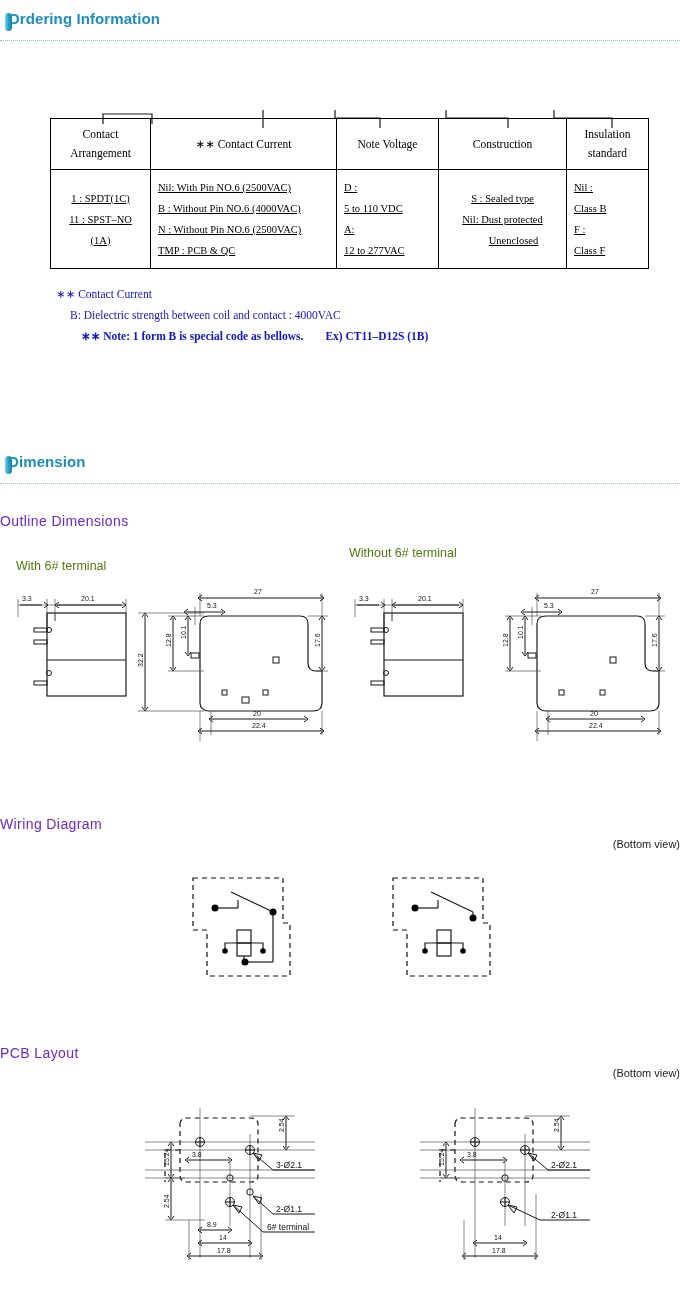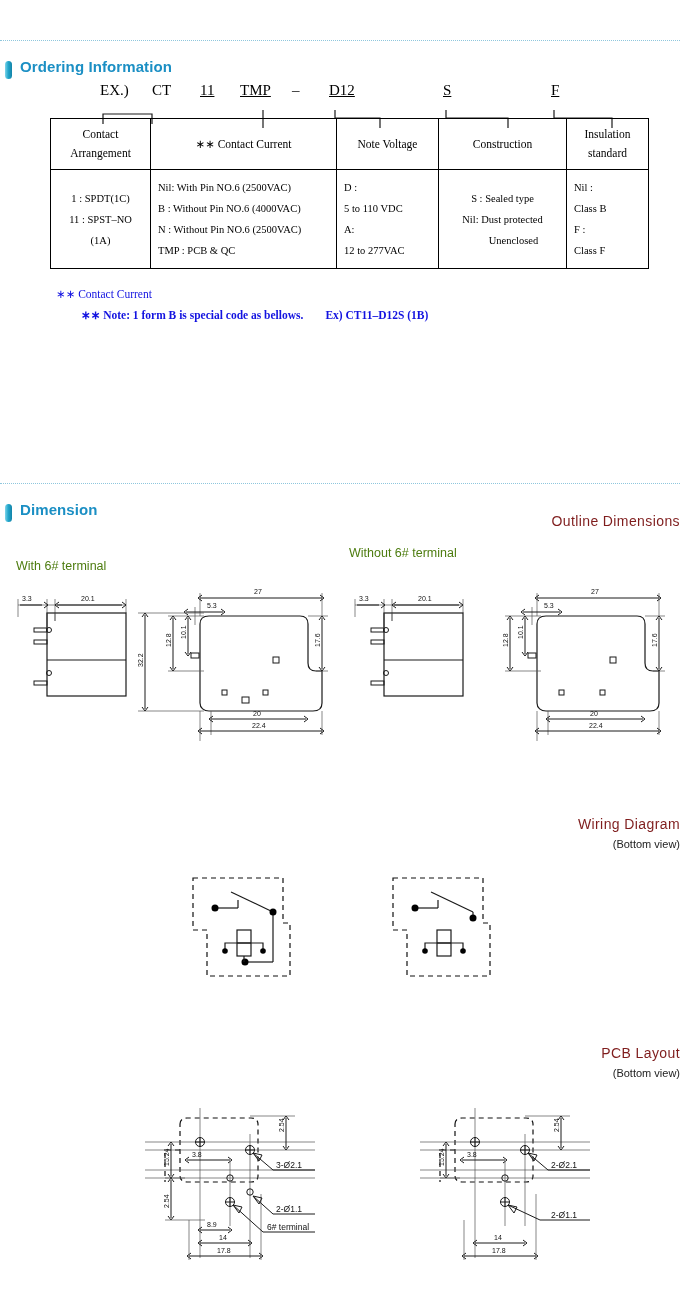--- a/index.html
+++ b/index.html
@@ -6,21 +6,21 @@
   html, body { margin:0; padding:0; }
   body {
     width:680px; height:1304px;
     background:#ffffff;
     font-family:"Liberation Sans", sans-serif;
     color:#000;
     position:relative;
     overflow:hidden;
   }
   
-  .section-head { position:relative; padding-left:20px;margin-top:48px; }
+  .section-head { position:relative; padding-left:8px; }
   .section-head .bar {
     position:absolute; left:5px; top:3px;
     width:7px; height:18px; border-radius:4px;
     background:linear-gradient(to right,#7fd5ea 0%,#23a7cc 45%,#1383a8 100%);
   }
   .section-head .title {
     font-size:15px; font-weight:bold; color:#1b8fc4;
     letter-spacing:.1px; line-height:18px;
   }
   .dotted {
@@ -40,41 +40,41 @@
   table.ord {
     position:absolute; left:50px; top:118px;
     border-collapse:collapse;
     font-family:"Liberation Serif", serif;
     padding-left:12px;
   }
   table.ord td { border:1px solid #000; vertical-align:middle; }
   table.ord td.head {
     text-align:center; font-size:11.5px; padding:6px 4px; line-height:19px;
   }
-  table.ord td.body { font-size:10.5px; padding:7px 7px; line-height:21px; }
+  table.ord td.body { font-size:10.5px; padding:7px 7px; line-height:21px;text-decoration:underline; }
   td.c1 { width:100px; } td.c2 { width:186px; }
   td.c3 { width:102px; } td.c4 { width:128px; } td.c5 { width:82px; }
   .ctr { text-align:center; }
   .ind { padding-left:22px; }
 
   
   .notes {
     position:absolute; left:56px; top:284px;
     font-family:"Liberation Serif", serif;
     color:#1313e0; font-size:11.5px; line-height:21px;
   }
   .notes .n1 { padding-left:0; }
   .notes .n2 { padding-left:14px; }
   .notes .n3 { font-weight:bold;margin-left:25px; }
   .notes .gap { display:inline-block; width:22px; }
 
   
   .draw-title {
-    position:absolute; width:100%; text-align:right;
-    font-size:14px; color:#7f1d1d; letter-spacing:.4px;
+    position:absolute; width:100%; text-align:left;
+    font-size:14px; color:#6d28d9; letter-spacing:.4px;
   }
   .draw-sub {
     position:absolute; width:100%; text-align:right;
     font-size:11px; color:#222;
   }
   .vlabel {
     position:absolute; font-size:11.5px; color:#4d7c0f;
   }
   svg { position:absolute; overflow:visible; }
   .ln { stroke:#1a1a1a; stroke-width:1; fill:none; }
@@ -89,30 +89,20 @@
 </head>
 <body>
 
 <div class="section-head" style="position:absolute;left:0;top:10px;width:680px;">
   <span class="bar"></span>
   <div class="title">Ordering Information</div>
 </div>
 <div class="dotted" style="position:absolute;left:0;top:34px;width:680px;"></div>
 
 <div class="order-wrap" style="position:absolute;left:0;top:82px;width:680px;height:40px;">
-  <div class="code-row">
-    <span class="code-tok" style="left:100px;">EX.)</span>
-    <span class="code-tok" style="left:152px;">CT</span>
-    <span class="code-tok u" style="left:200px;">11</span>
-    <span class="code-tok u" style="left:240px;">TMP</span>
-    <span class="code-tok" style="left:292px;">–</span>
-    <span class="code-tok u" style="left:329px;">D12</span>
-    <span class="code-tok u" style="left:443px;">S</span>
-    <span class="code-tok u" style="left:551px;">F</span>
-  </div>
 
   <svg width="680" height="40" style="left:0;top:20px;">
 
     <path class="ln2" d="M103,22 L103,12 L152,12 L152,22"></path>
 
     <path class="ln2" d="M263,8 L263,26"></path>
 
     <path class="ln2" d="M335,8 L335,16 L380,16 L380,26"></path>
 
     <path class="ln2" d="M446,8 L446,16 L508,16 L508,26"></path>
@@ -164,20 +154,21 @@
       <div>Class B</div>
       <div>F :</div>
       <div>Class F</div>
     </td>
   </tr>
 </tbody>
   </table>
 
 <div class="notes">
   <div class="n1">∗∗ Contact Current</div>
+  <div class="n2">B: Dielectric strength between coil and contact : 4000VAC</div>
   <div class="n3">
     <span>∗∗ Note: 1 form B is special code as bellows.</span><span class="gap"></span><span>Ex) CT11–D12S (1B)</span>
   </div>
 </div>
 
 <div class="section-head" style="position:absolute;left:0;top:453px;width:680px;">
   <span class="bar"></span>
   <div class="title">Dimension</div>
 </div>
 <div class="dotted" style="position:absolute;left:0;top:477px;width:680px;"></div>

